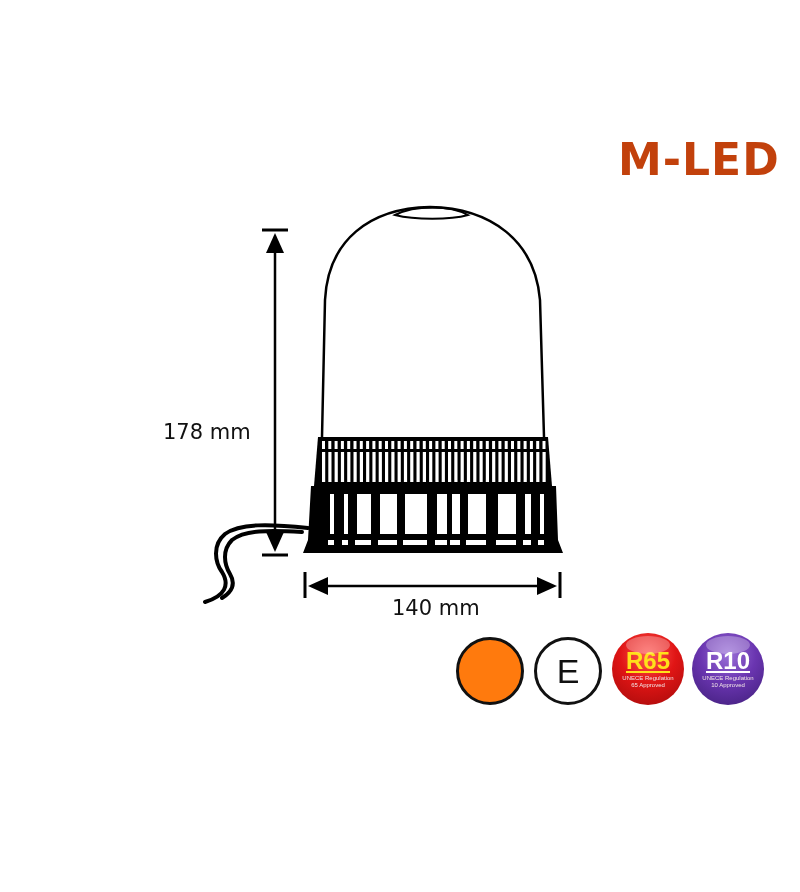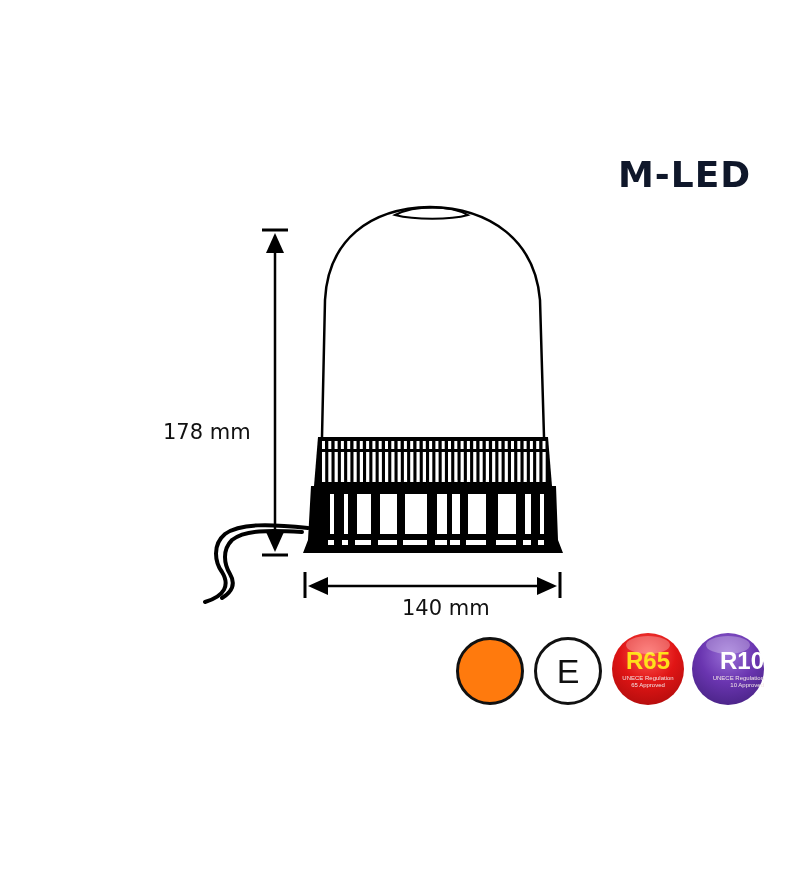--- a/index.html
+++ b/index.html
@@ -1,27 +1,27 @@
 <!DOCTYPE html>
 <html><head>
 <meta charset="utf-8">
 <style>
   html, body { margin:0; padding:0; background:#ffffff; }
   body { width:800px; height:892px; position:relative; overflow:hidden; font-family:"DejaVu Sans", sans-serif; }
-  .brand { position:absolute; left:618px; top:138px; font-family:"DejaVu Sans", sans-serif; font-size:36px; font-weight:bold; color:#0f172a; letter-spacing:1px; line-height:1;margin-top:19px; }
+  .brand { position:absolute; left:618px; top:138px; font-family:"DejaVu Sans", sans-serif; font-size:44px; font-weight:bold; color:#c2410c; letter-spacing:1px; line-height:1; }
   svg.drawing { position:absolute; left:0; top:0; }
   .dim-label { position:absolute; font-family:"DejaVu Sans", sans-serif; font-size:21px; color:#111; }
   .dim-h { left:163px; top:388px;margin-top:32px; }
-  .dim-w { left:392px; top:596px;margin-left:10px; }
+  .dim-w { left:392px; top:596px; }
   .badge { position:absolute; width:68px; height:68px; border-radius:50%; box-sizing:border-box; display:flex; align-items:center; justify-content:center; flex-direction:column; }
   .b-color { left:456px; top:637px; background:#ff7a0d; border:3px solid #111; }
   .b-e { left:534px; top:637px; background:#fff; border:3px solid #111; font-size:34px; color:#111; font-family:"Liberation Sans", sans-serif; }
   .b-r65 { left:612px; top:633px; width:72px; height:72px; background:radial-gradient(circle at 50% 30%, #ff5a55 0%, #e01515 45%, #a30a0a 100%); }
-  .b-r10 { left:692px; top:633px; width:72px; height:72px; background:radial-gradient(circle at 50% 30%, #9a70d8 0%, #6a35b0 45%, #3e1d78 100%);align-items:flex-end; }
-  .r-code { font-family:"Liberation Sans", sans-serif; font-weight:bold; font-size:24px; line-height:1; }
+  .b-r10 { left:692px; top:633px; width:72px; height:72px; background:radial-gradient(circle at 50% 30%, #9a70d8 0%, #6a35b0 45%, #3e1d78 100%); }
+  .r-code { font-family:"Liberation Sans", sans-serif; font-weight:bold; font-size:24px; line-height:1;text-decoration:underline; }
   .b-r65 .r-code { color:#ffe11a; }
   .b-r10 .r-code { color:#ffffff; }
   .r-sub { font-family:"Liberation Sans", sans-serif; font-size:6px; line-height:7px; text-align:center; color:#f2e6e6; margin-top:2px; }
   .gloss { position:absolute; left:14px; top:3px; width:44px; height:18px; border-radius:50%; background:rgba(255,255,255,0.28); }
 </style>
 </head>
 <body>
 
 <div class="brand">M-LED</div>
 

